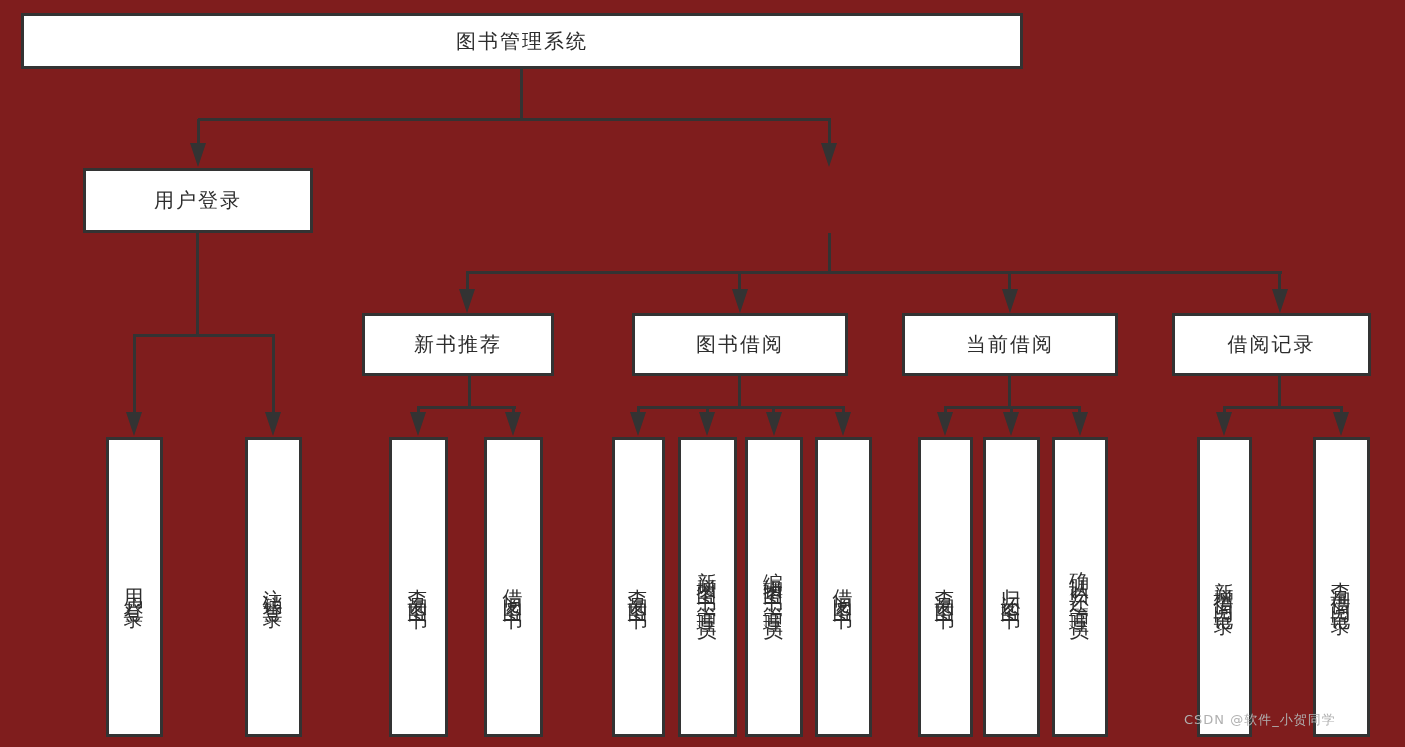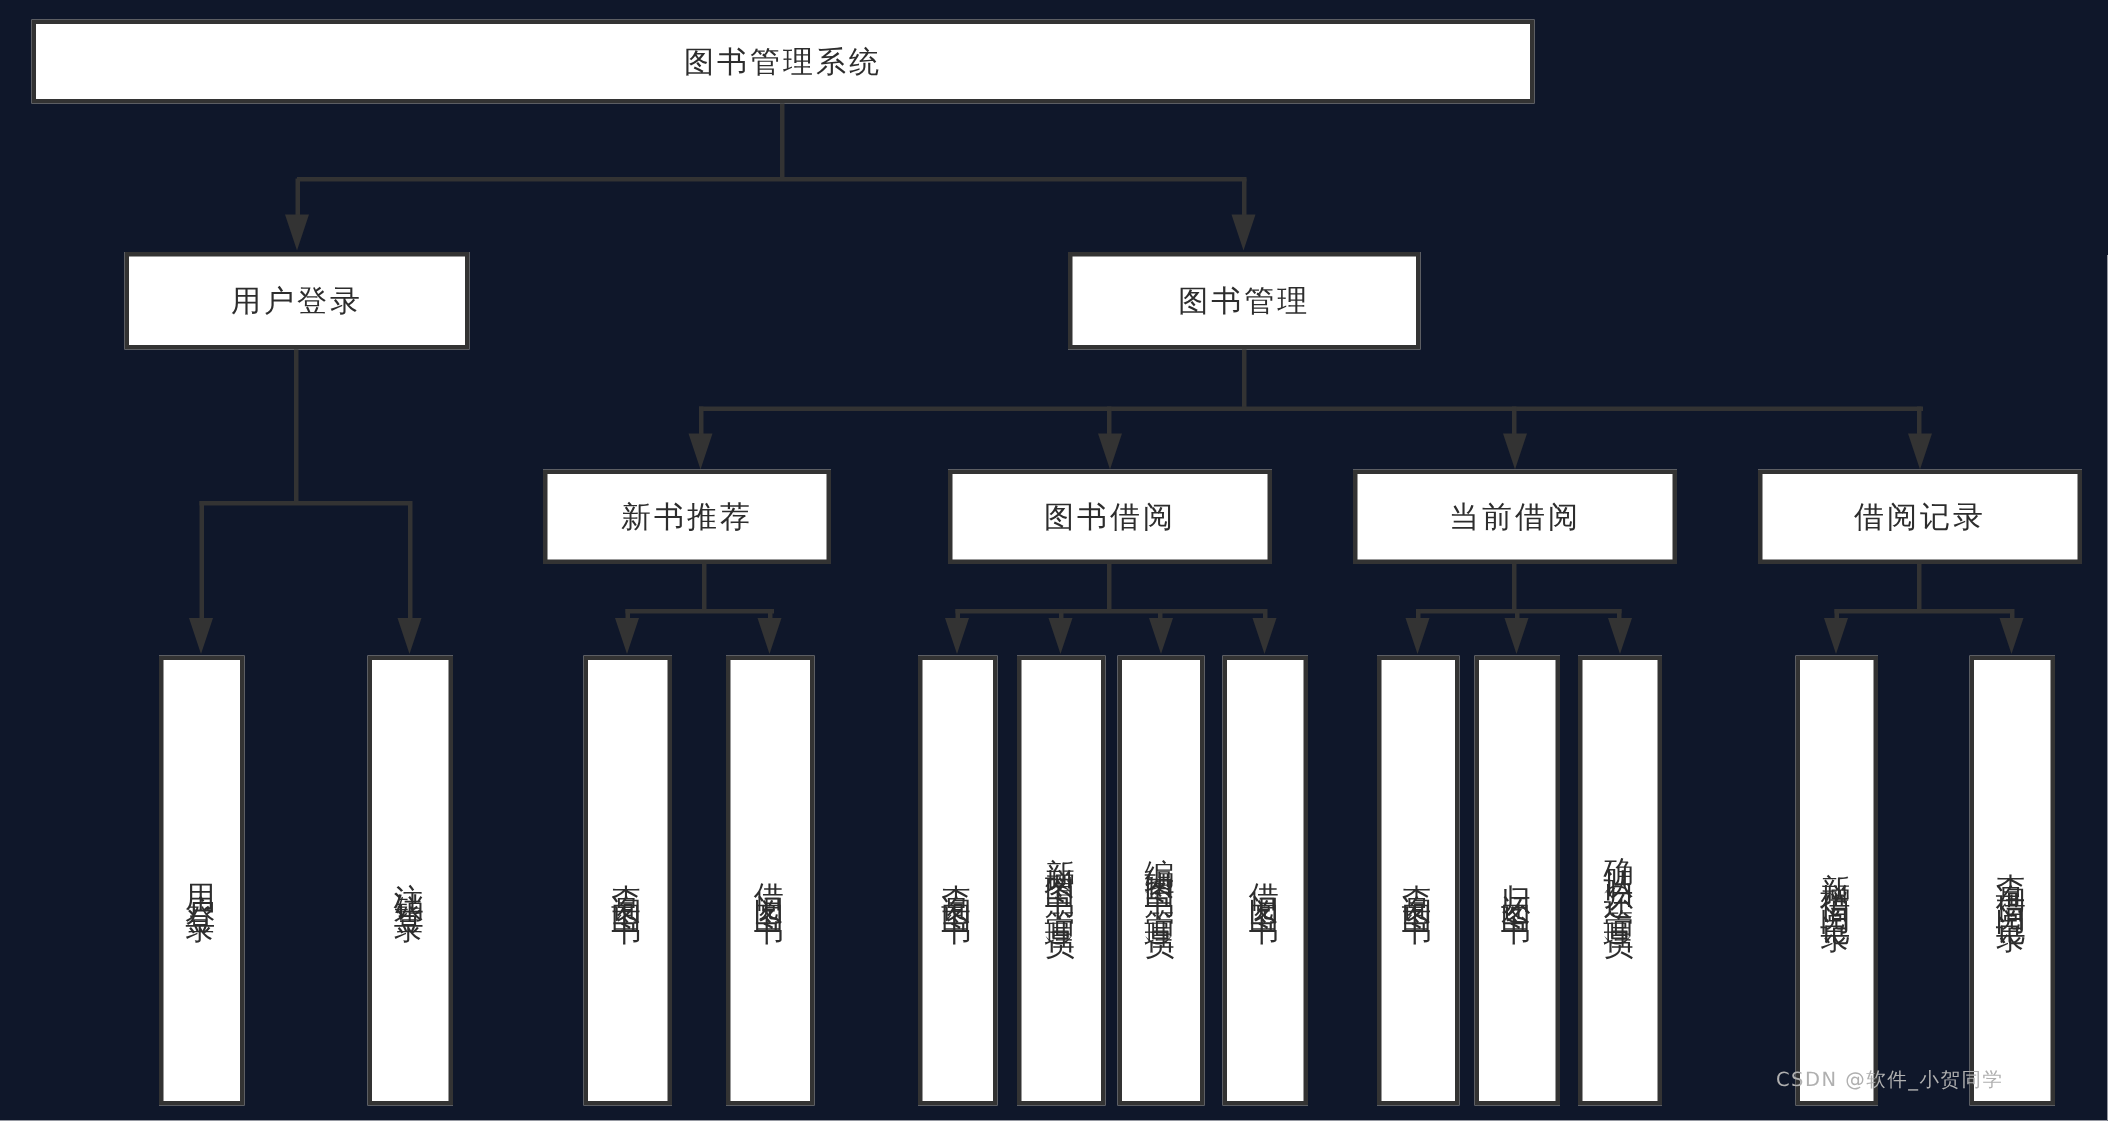--- a/index.html
+++ b/index.html
@@ -1,17 +1,17 @@
 <!DOCTYPE html>
 <html><head>
 <meta charset="utf-8">
 <style>
   html,body{margin:0;padding:0;background:#fff;}
   .canvas{
-    position:relative;width:1405px;height:747px;background:#0f172a;
+    position:relative;width:1405px;height:747px;background:#7f1d1d;
     font-family:"DejaVu Sans","Liberation Sans",sans-serif;color:#2d2d2d;overflow:hidden;
   }
   .box{
     position:absolute;box-sizing:border-box;border:3px solid #333333;background:#ffffff;
     display:flex;align-items:center;justify-content:center;
     font-size:20px;letter-spacing:2px;color:#2d2d2d;
   }
   .vbox{
     writing-mode:vertical-rl;text-orientation:mixed;
     letter-spacing:7px;font-size:20px;
@@ -36,21 +36,20 @@
   <div class="box" style="left:21px;top:13px;width:1002px;height:56px;">图书管理系统</div>
 
   <div class="vl" style="left:520px;top:69px;height:50px;"></div>
   <div class="hl" style="left:198px;top:118px;width:633px;"></div>
   <div class="vl" style="left:197px;top:119px;height:26px;"></div>
   <div class="ar" style="left:190px;top:143px;"></div>
   <div class="vl" style="left:828px;top:119px;height:26px;"></div>
   <div class="ar" style="left:821px;top:143px;"></div>
 
   <div class="box" style="left:83px;top:168px;width:230px;height:65px;">用户登录</div>
-  <div class="box" style="left:712px;top:168px;width:235px;height:65px;">图书管理</div>
 
   <div class="vl" style="left:196px;top:233px;height:102px;"></div>
   <div class="hl" style="left:133px;top:334px;width:141px;"></div>
   <div class="vl" style="left:133px;top:334px;height:78px;"></div>
   <div class="ar" style="left:126px;top:412px;"></div>
   <div class="vl" style="left:272px;top:334px;height:78px;"></div>
   <div class="ar" style="left:265px;top:412px;"></div>
 
   <div class="box vbox" style="left:106px;top:437px;width:57px;height:300px;">用户登录</div>
   <div class="box vbox" style="left:245px;top:437px;width:57px;height:300px;">注销登录</div>
@@ -62,21 +61,21 @@
   <div class="vl" style="left:738px;top:271px;height:19px;"></div>
   <div class="ar" style="left:732px;top:289px;"></div>
   <div class="vl" style="left:1008px;top:271px;height:19px;"></div>
   <div class="ar" style="left:1002px;top:289px;"></div>
   <div class="vl" style="left:1278px;top:271px;height:19px;"></div>
   <div class="ar" style="left:1272px;top:289px;"></div>
 
   <div class="box" style="left:362px;top:313px;width:192px;height:63px;">新书推荐</div>
   <div class="box" style="left:902px;top:313px;width:216px;height:63px;">当前借阅</div>
   <div class="box" style="left:632px;top:313px;width:216px;height:63px;">图书借阅</div>
-  <div class="box" style="left:1172px;top:313px;width:216px;height:63px;">借阅记录</div>
+  <div class="box" style="left:1172px;top:313px;width:199px;height:63px;">借阅记录</div>
 
   <div class="vl" style="left:468px;top:376px;height:31px;"></div>
   <div class="hl" style="left:417px;top:406px;width:99px;"></div>
   <div class="vl" style="left:417px;top:406px;height:8px;"></div>
   <div class="ar" style="left:410px;top:412px;"></div>
   <div class="vl" style="left:512px;top:406px;height:8px;"></div>
   <div class="ar" style="left:505px;top:412px;"></div>
 
   <div class="box vbox" style="left:389px;top:437px;width:59px;height:300px;">查询图书</div>
   <div class="box vbox" style="left:484px;top:437px;width:59px;height:300px;">借阅图书</div>

